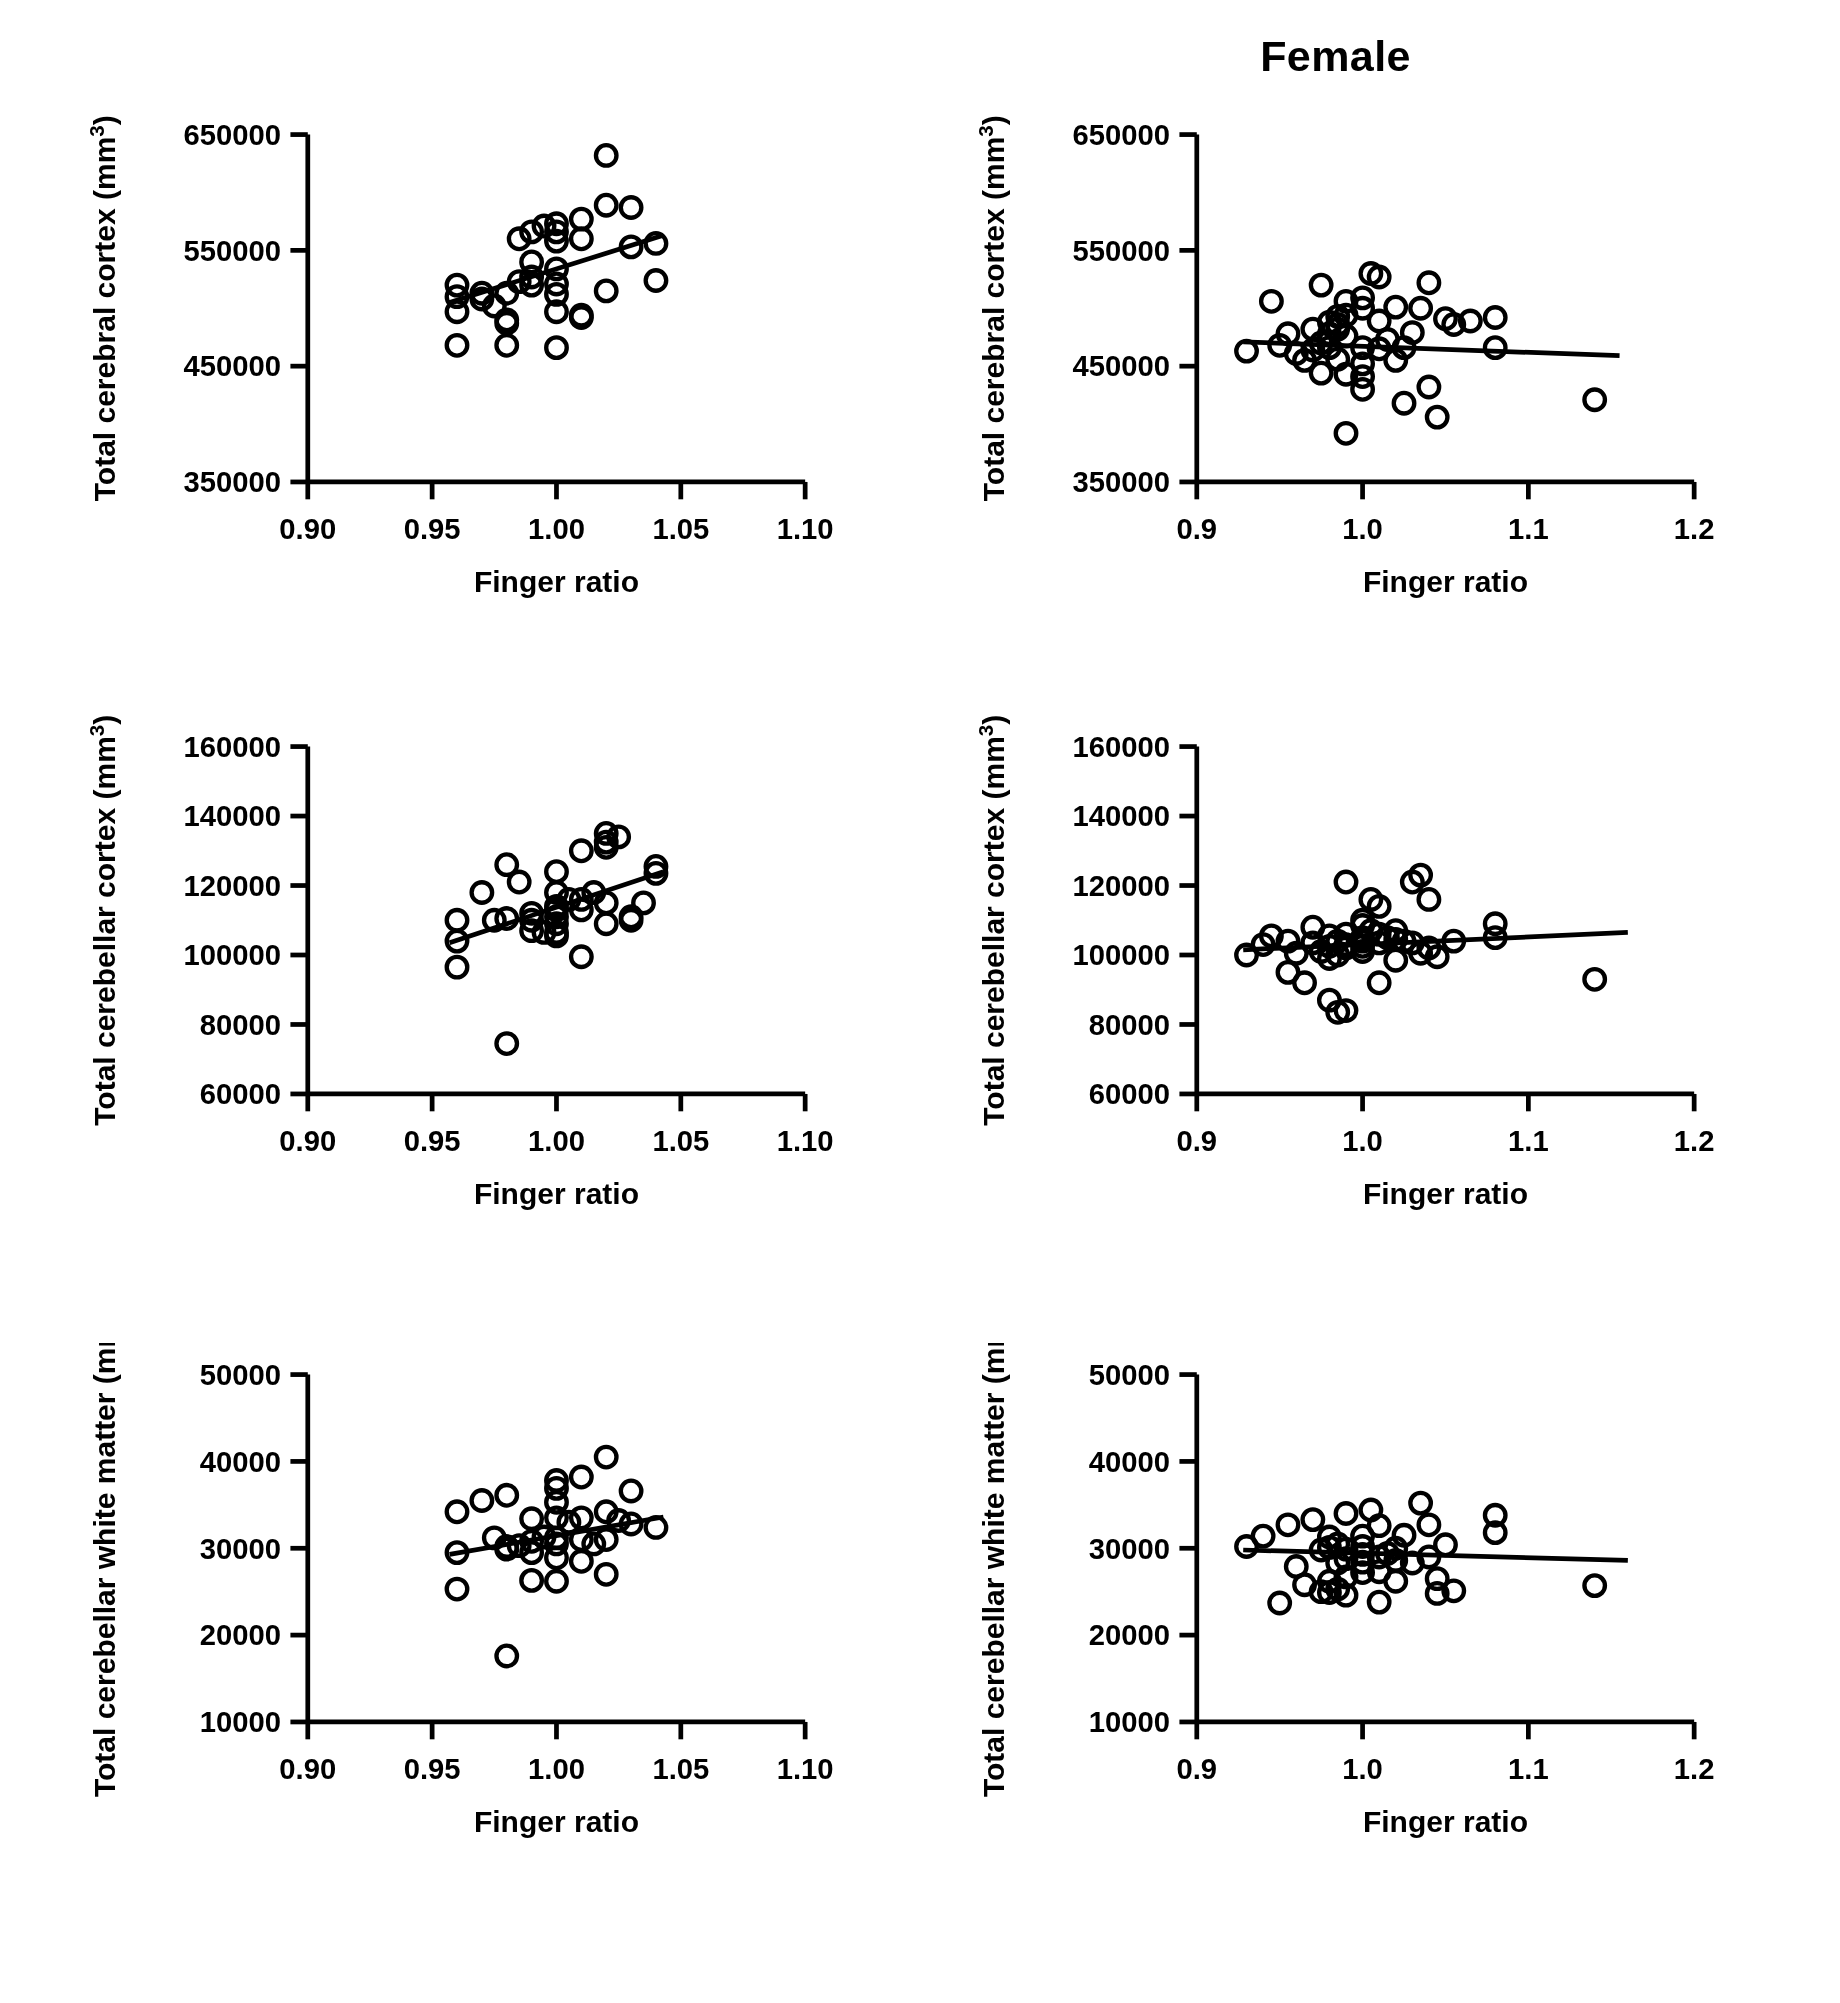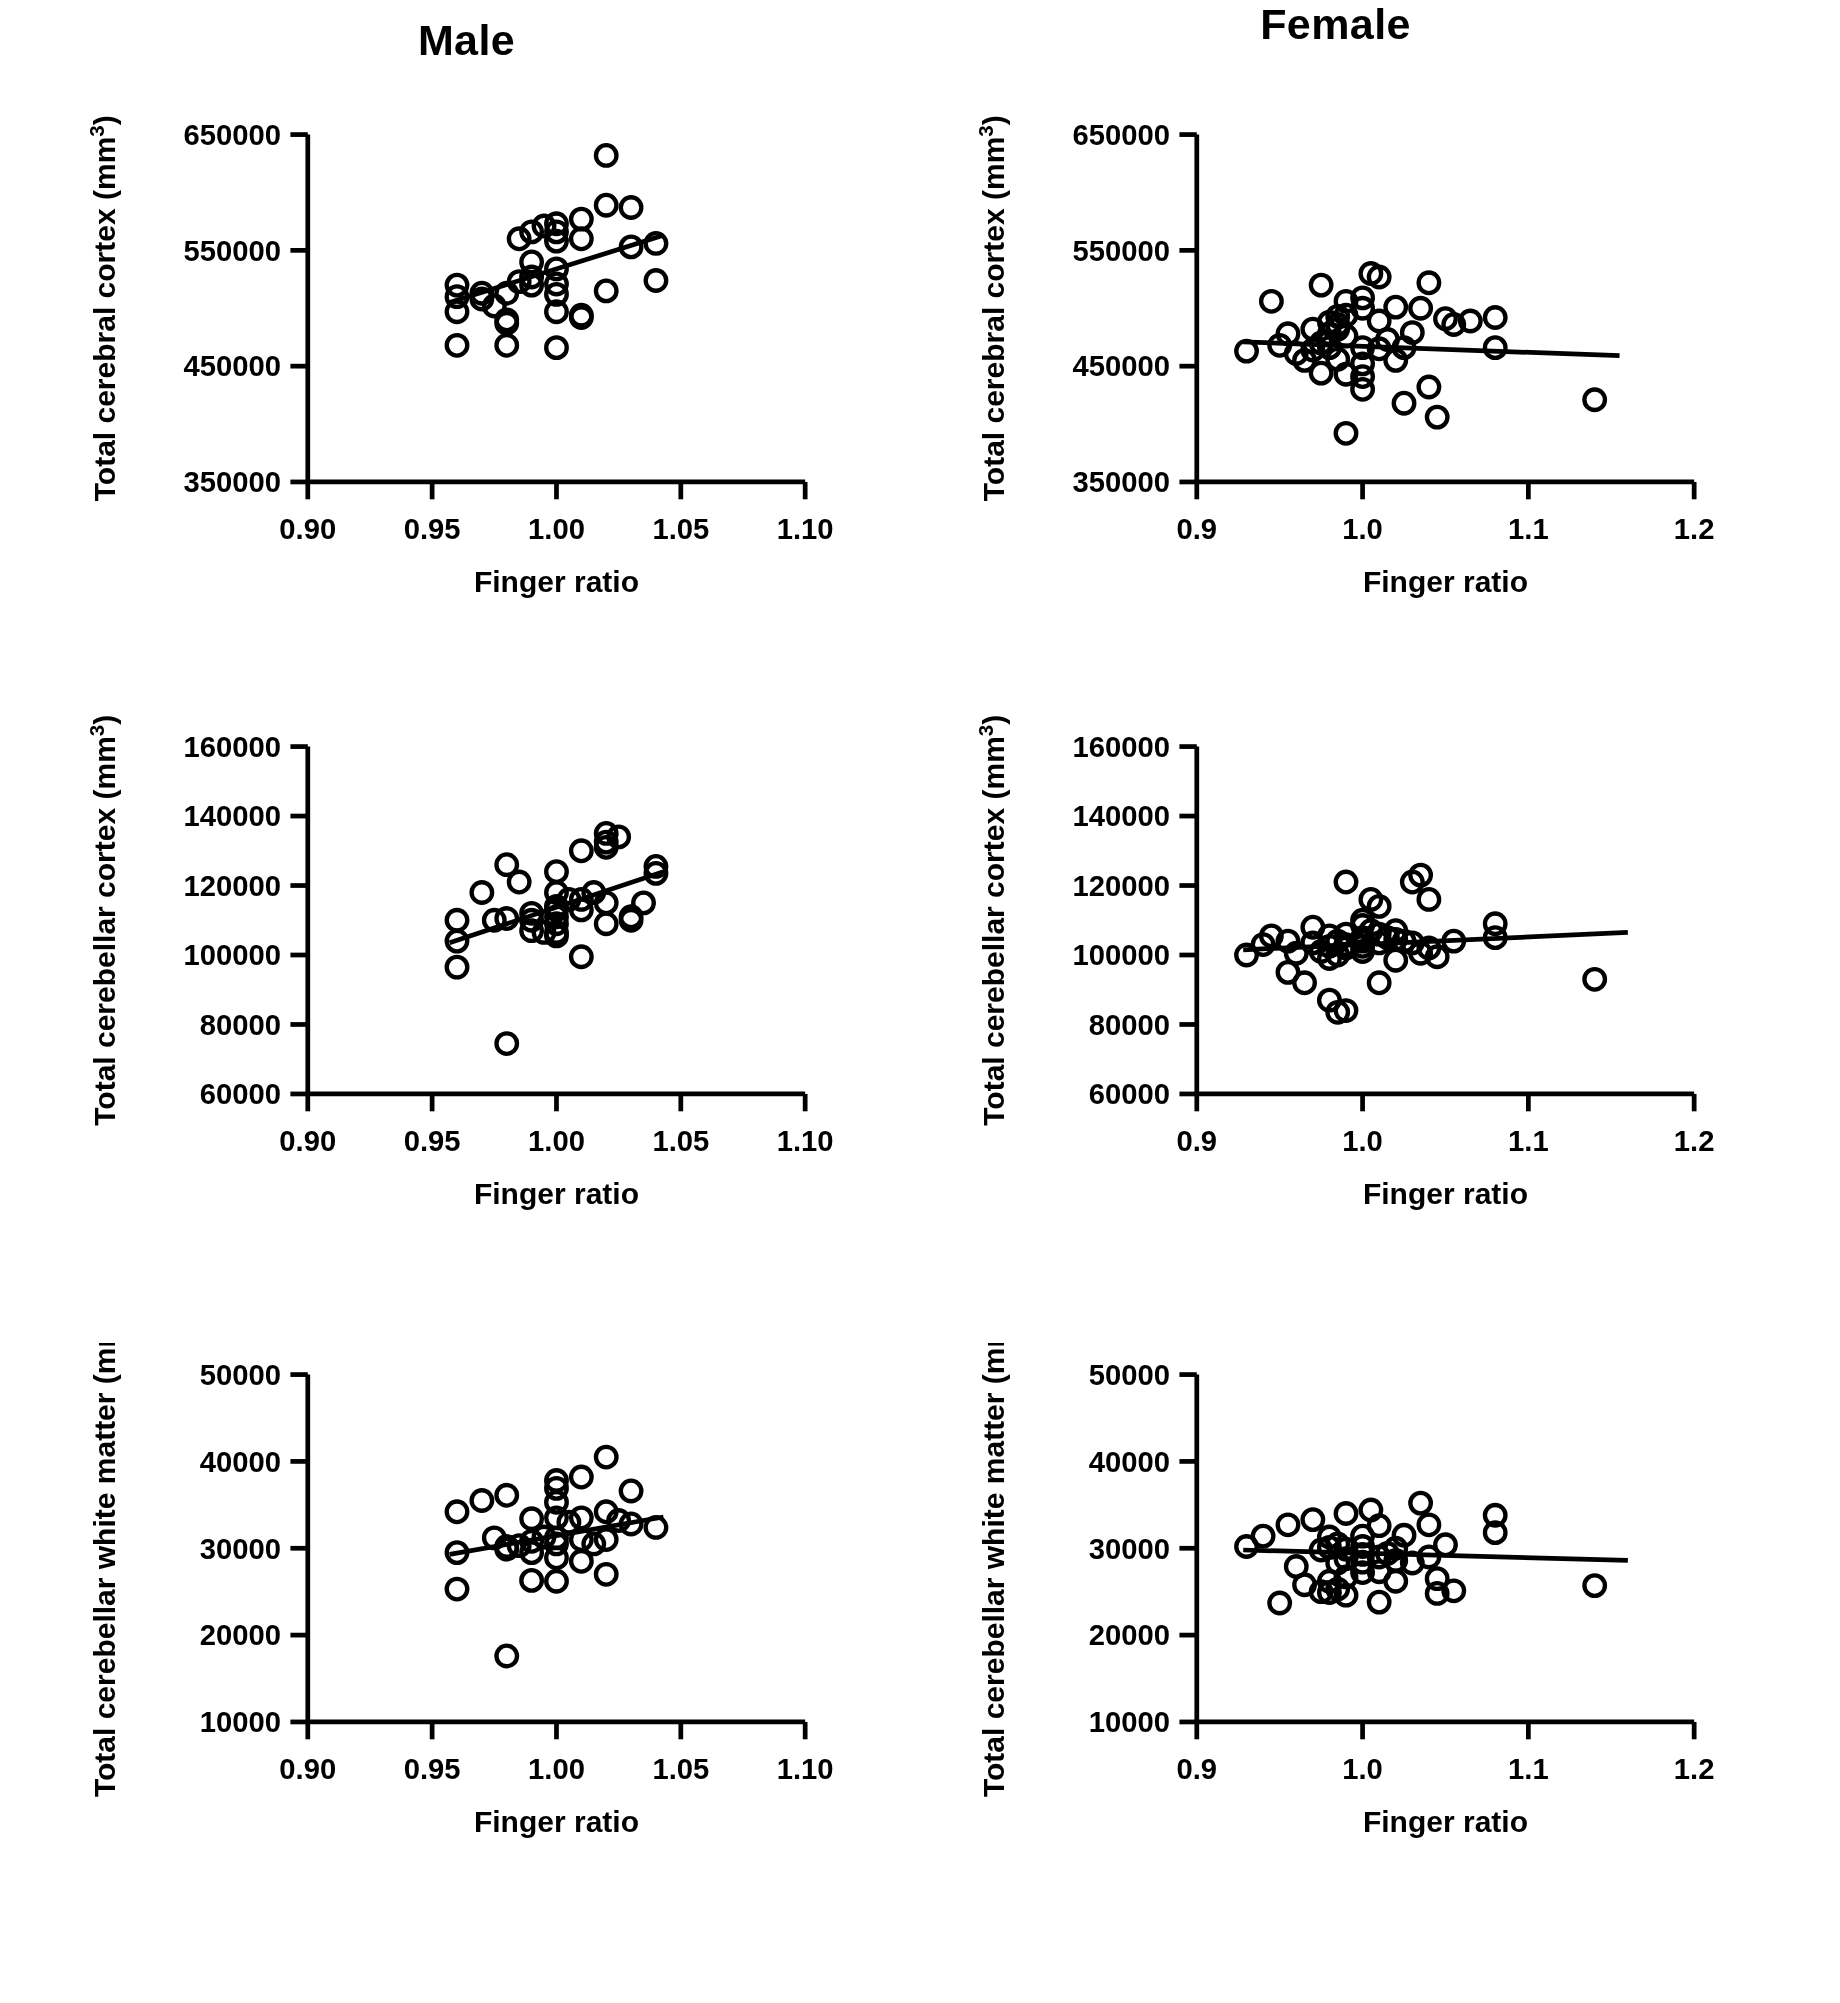--- a/index.html
+++ b/index.html
@@ -20,21 +20,21 @@
     height: 2004px;
   }
   .col-title {
     position: absolute;
     font-size: 43px;
     font-weight: bold;
     text-align: center;
     letter-spacing: 0.4px;
   }
   #title-male  { left: 261px;  top: 16px; width: 411px; }
-  #title-female{ left: 1130px; top: 0; width: 411px; }
+  #title-female{ left: 1130px; top: 32px; width: 411px; }
 
   .panel {
     position: absolute;
   }
   .panel svg {
     display: block;
   }
   .axis-title {
     font-family: "Liberation Sans", sans-serif;
     font-weight: bold;
@@ -47,21 +47,20 @@
   }
   .sup {
     font-size: 26px;
   }
 </style>
 </head>
 <body>
 
 <div class="figure">
 
-  <div class="col-title" id="title-male">Male</div>
   <div class="col-title" id="title-female">Female</div>
 
   <div class="panel" id="panel-0" style="left:47px; top:103px;">
       <svg width="790" height="600" viewBox="0 0 1000 760">
         <line x1="330" y1="40" x2="330" y2="480" stroke="#000" stroke-width="6"></line>
         <line x1="330" y1="480" x2="960" y2="480" stroke="#000" stroke-width="6"></line>
         <line x1="308" y1="480" x2="330" y2="480" stroke="#000" stroke-width="6"></line>
         <text x="296" y="493" text-anchor="end" class="tick-label">350000</text>
         <line x1="308" y1="333.33333333333337" x2="330" y2="333.33333333333337" stroke="#000" stroke-width="6"></line>
         <text x="296" y="346.33333333333337" text-anchor="end" class="tick-label">450000</text>

